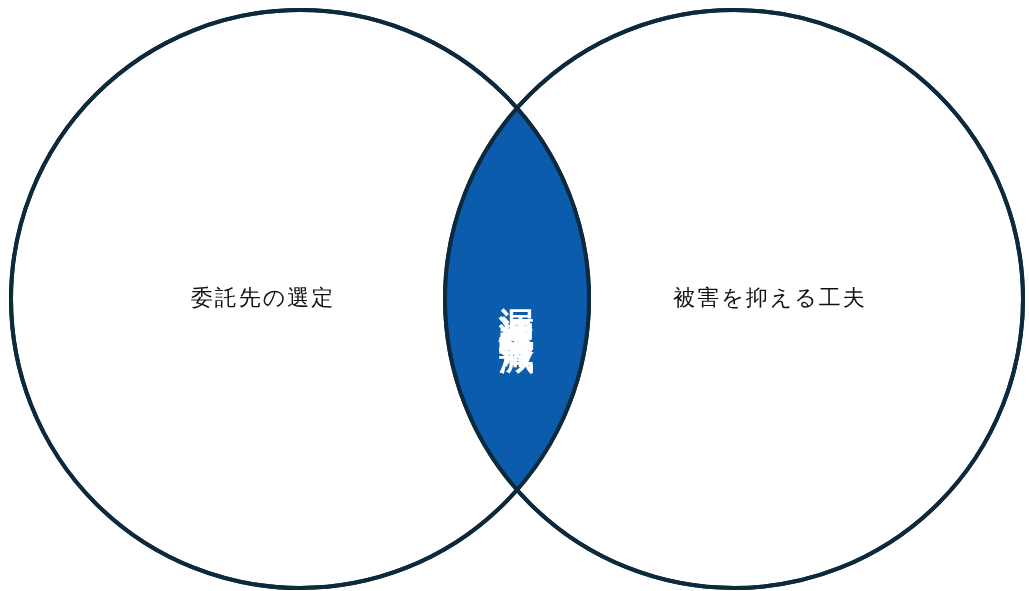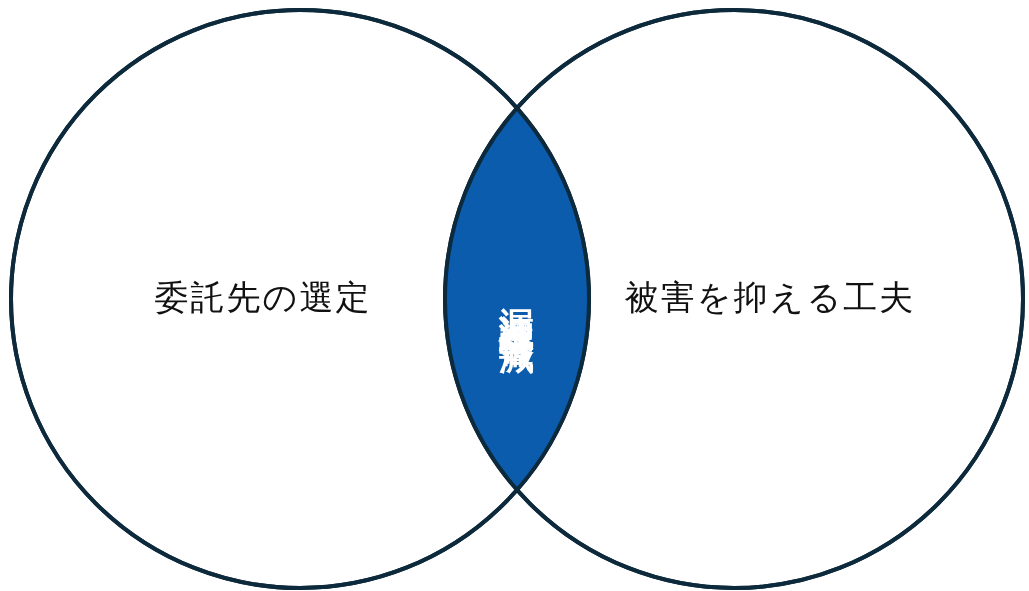--- a/index.html
+++ b/index.html
@@ -2,21 +2,21 @@
 <html><head>
 <meta charset="utf-8">
 <style>
   html, body { margin: 0; padding: 0; background: #ffffff; }
   body { width: 1029px; height: 591px; position: relative; overflow: hidden; }
   svg { position: absolute; left: 0; top: 0; }
   .label {
     position: absolute;
     font-family: "DejaVu Sans", "Liberation Sans", sans-serif;
     color: #111111;
-    font-size: 34px;
+    font-size: 22px;
     letter-spacing: 2px;
     white-space: nowrap;
     transform: translate(-50%, -50%);
   }
   .center-label {
     position: absolute;
     left: 516px;
     top: 298px;
     transform: translate(-50%, -50%);
     font-family: "DejaVu Sans", "Liberation Sans", sans-serif;

